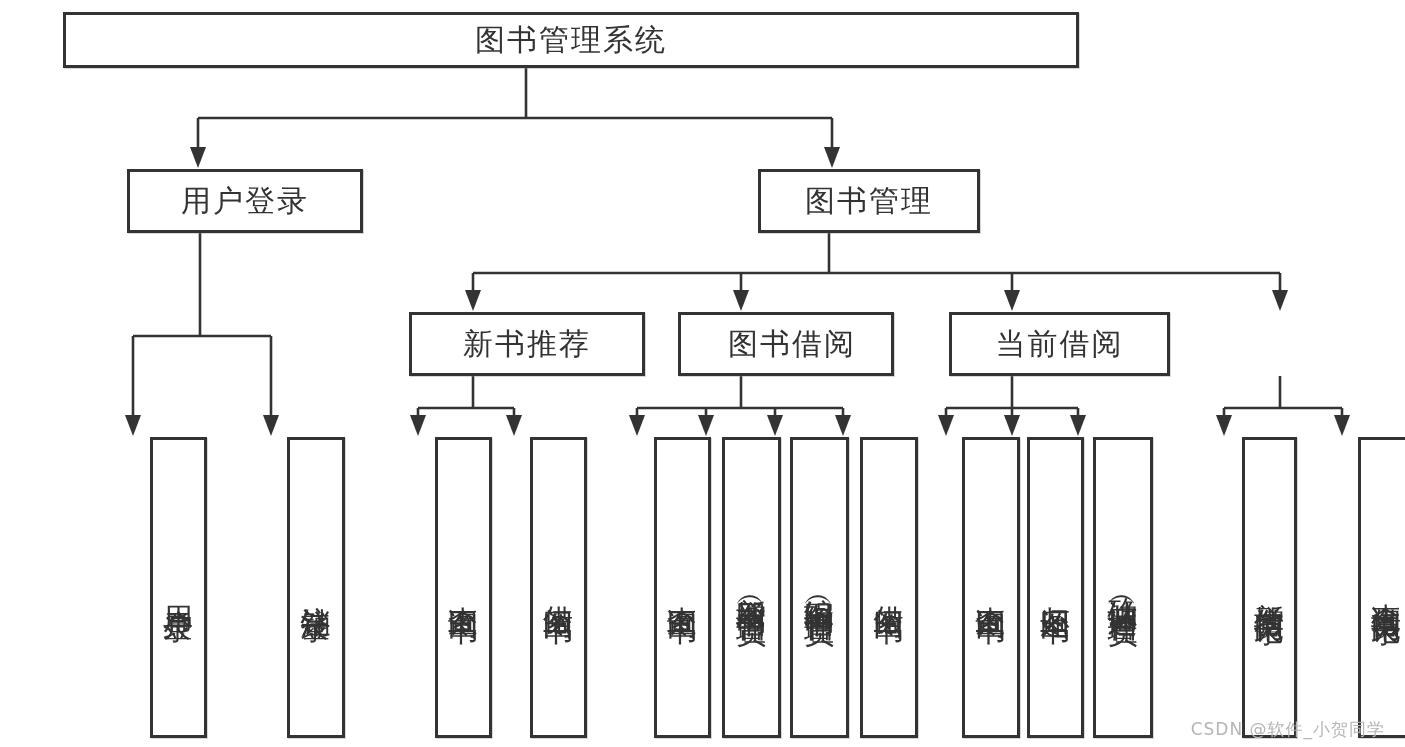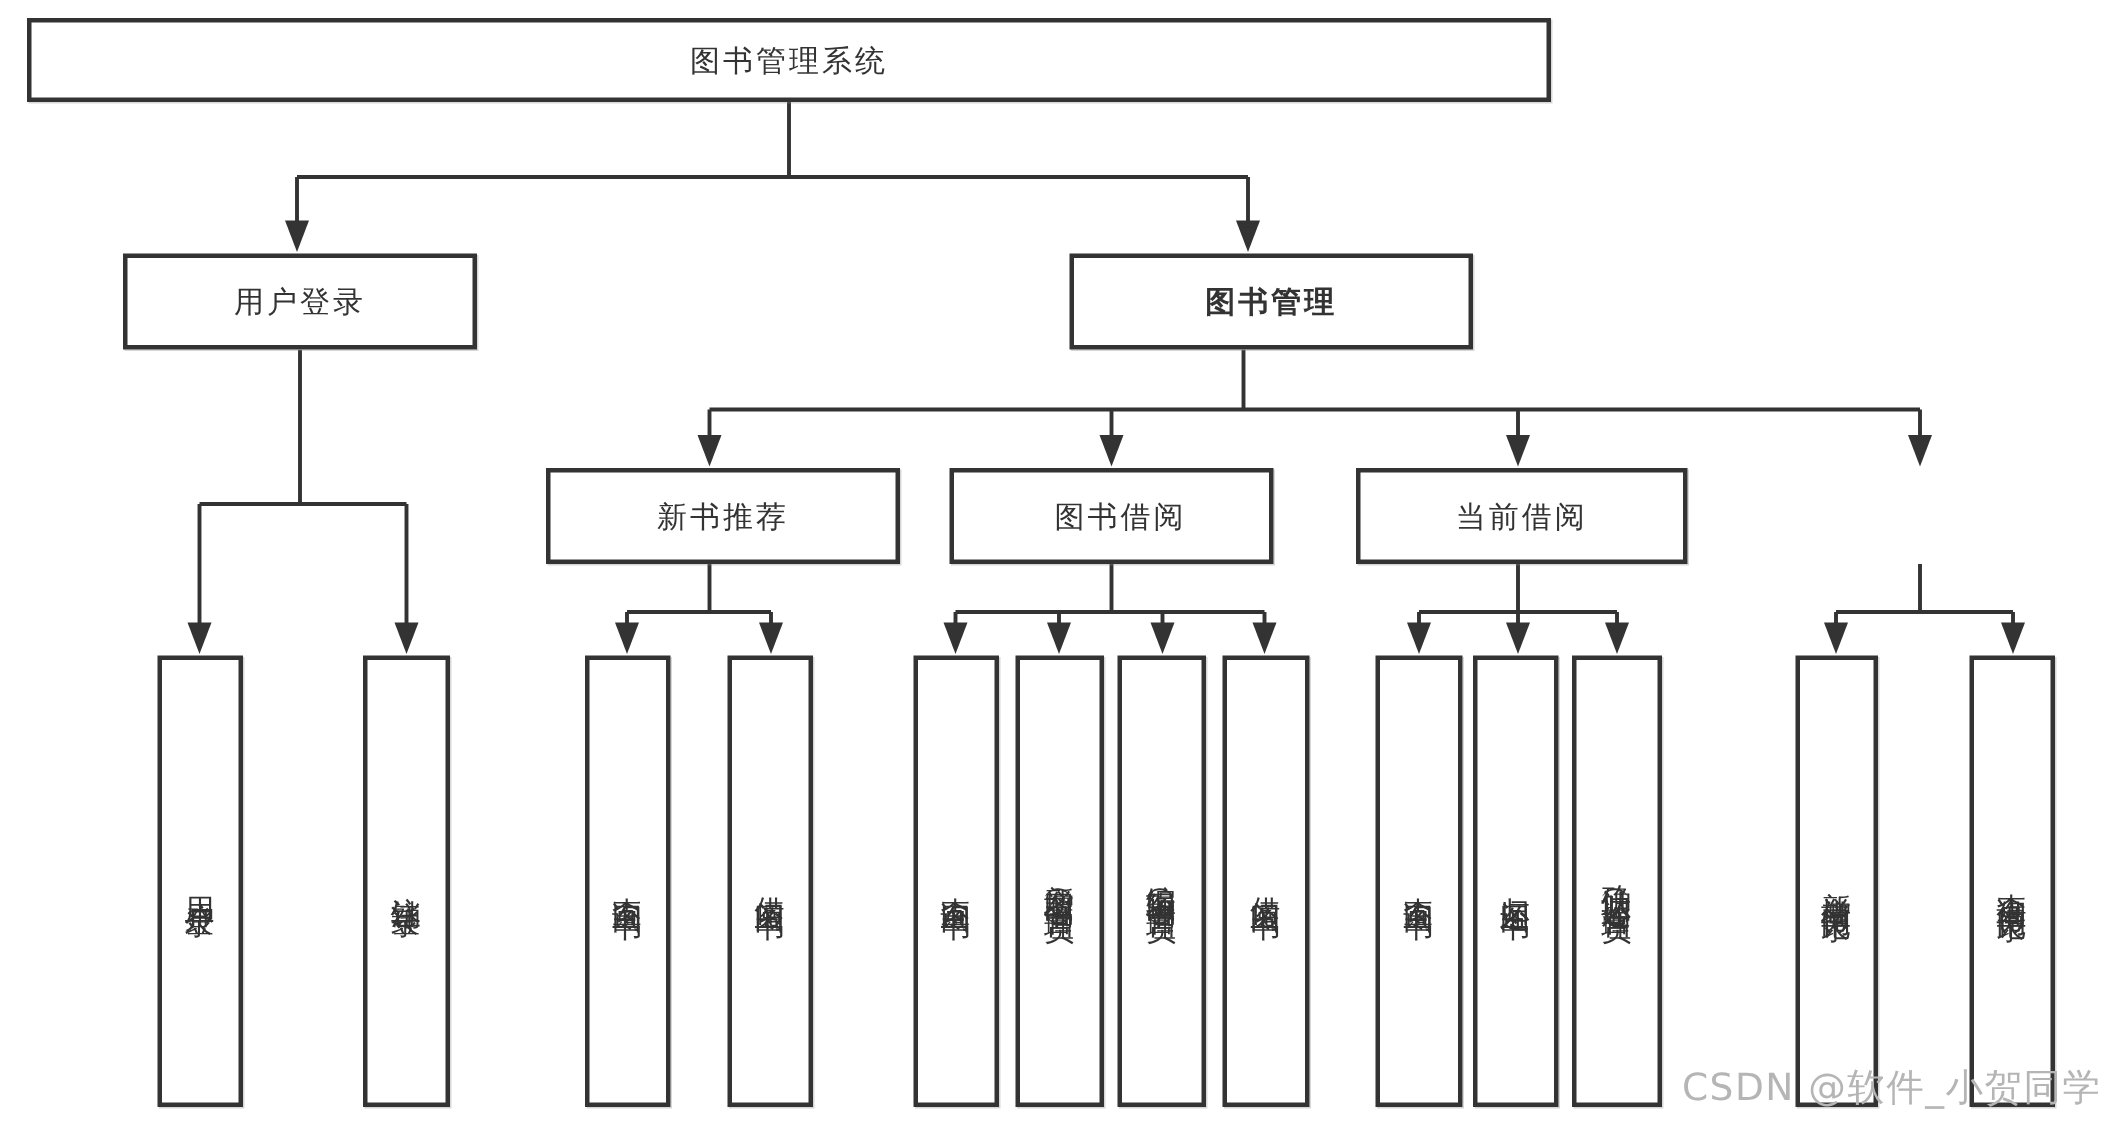--- a/index.html
+++ b/index.html
@@ -18,38 +18,39 @@
   }
   .wires{position:absolute;left:0;top:0;width:1405px;height:747px;}
   .cline{stroke:var(--line);stroke-width:2.6;fill:none;}
   .ahead{fill:var(--line);stroke:none;}
   .box{
     position:absolute;box-sizing:border-box;
     border:3px solid var(--line);
     background:var(--box_bg);
     display:flex;align-items:center;justify-content:center;
     color:var(--text);
-    font-size:20px;
+    font-size:30px;
     letter-spacing:2px;
     box-shadow:1px 1px 0 rgba(140,140,140,.35);
+    margin-left:45px;
   }
   .hbox{height:64px;}
   .vbox{width:58px;height:301px;}
   .vbox .vtext{
     writing-mode:vertical-rl;
     text-orientation:mixed;
     letter-spacing:3px;
     line-height:1.1;
     white-space:nowrap;
   }
   .watermark{
     position:absolute;
-    right:4px;bottom:6px;
+    right:20px;bottom:6px;
     color:var(--watermark);
-    font-size:25px;
+    font-size:17px;
     letter-spacing:1px;
     z-index:5;
     margin-top:24px;
   }
 </style>
 </head>
 <body>
 
 <div class="canvas">
 
@@ -129,21 +130,21 @@
     </g>
   </svg>
 
   <div class="box hbox" style="left:18px;top:12px;width:1016px;height:56px;">
     <span>图书管理系统</span>
   </div>
 
   <div class="box hbox" style="left:82px;top:169px;width:236px;">
     <span>用户登录</span>
   </div>
-  <div class="box hbox" style="left:713px;top:169px;width:269px;font-weight:bold;">
+  <div class="box hbox" style="left:713px;top:169px;width:222px;">
     <span>图书管理</span>
   </div>
 
   <div class="box hbox" style="left:364px;top:312px;width:236px;">
     <span>新书推荐</span>
   </div>
   <div class="box hbox" style="left:633px;top:312px;width:216px;padding-left:12px;">
     <span>图书借阅</span>
   </div>
   <div class="box hbox" style="left:904px;top:312px;width:221px;">

